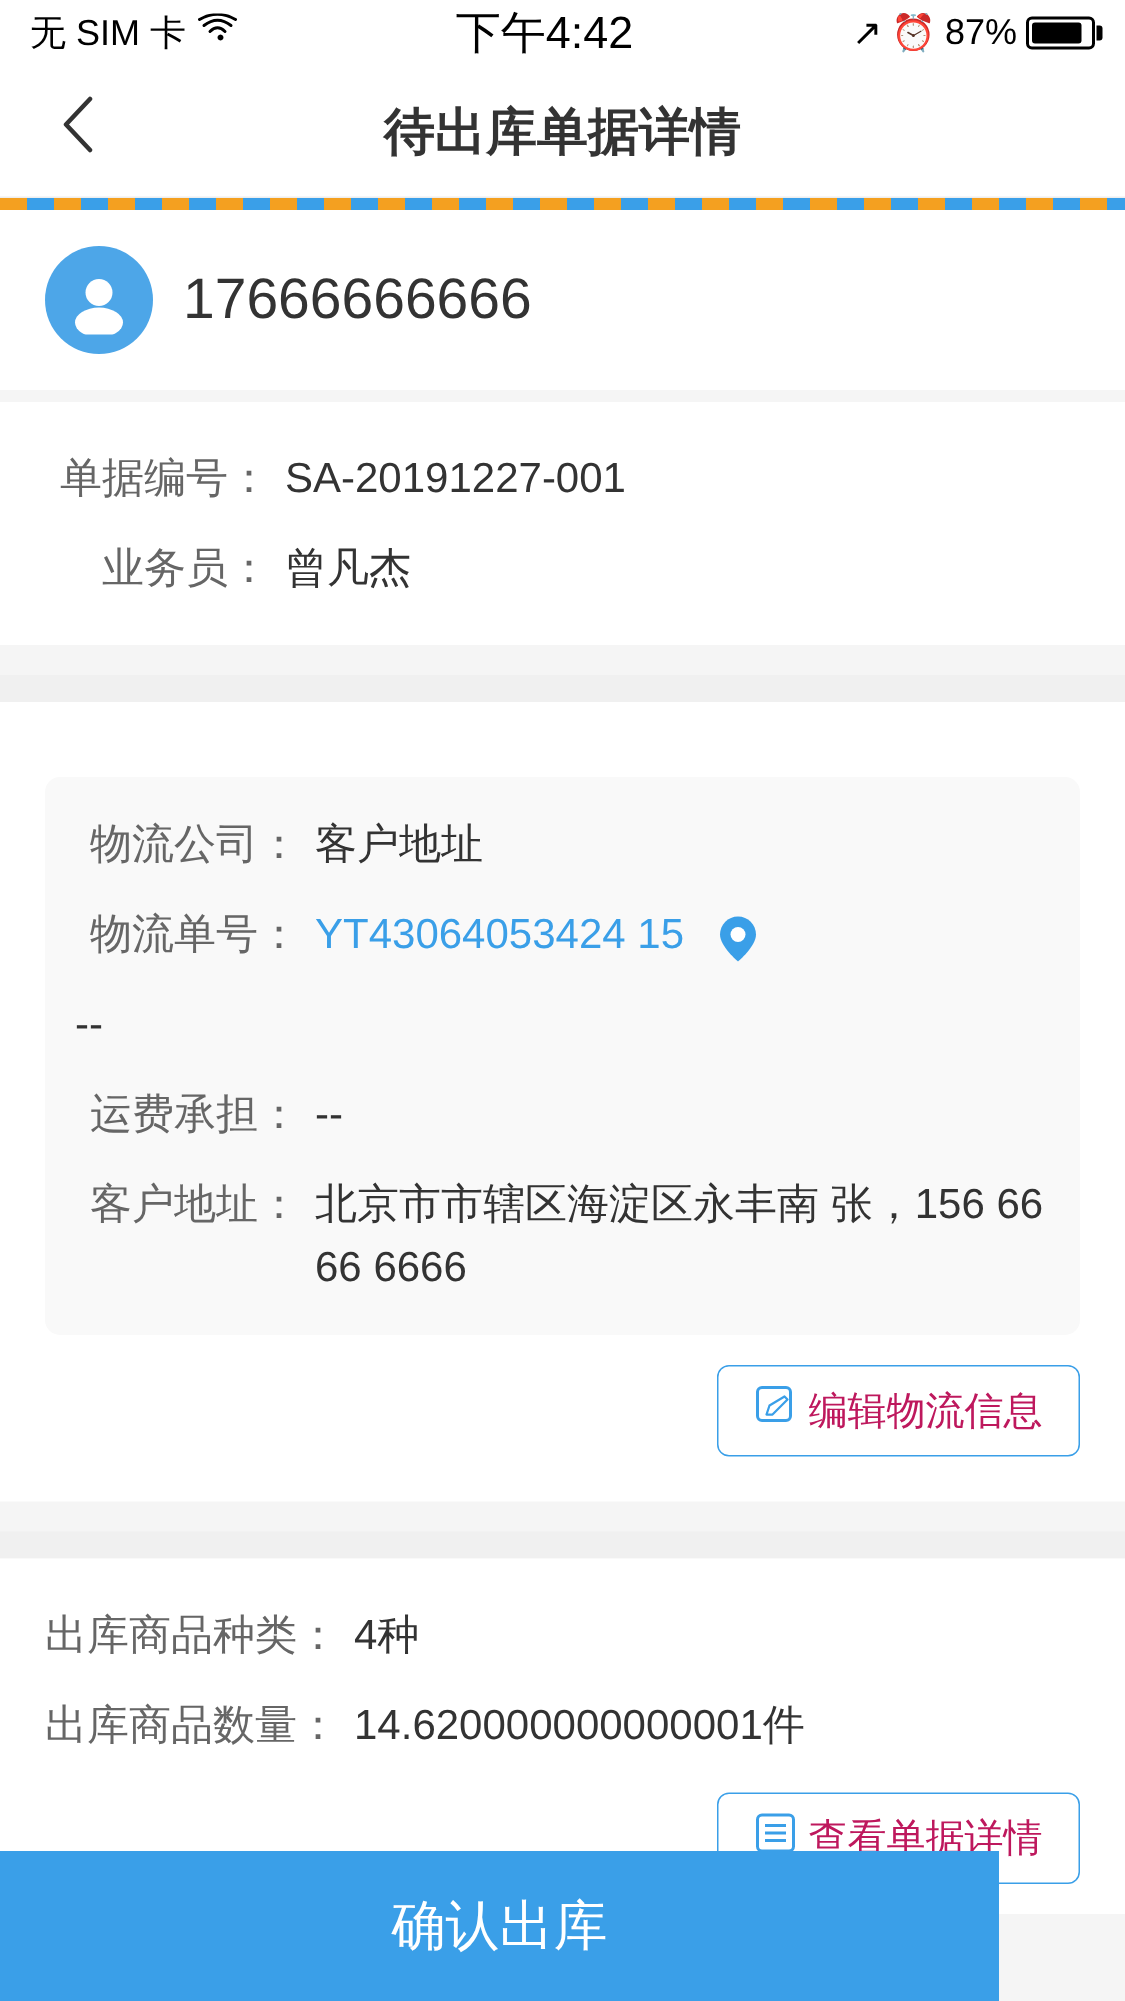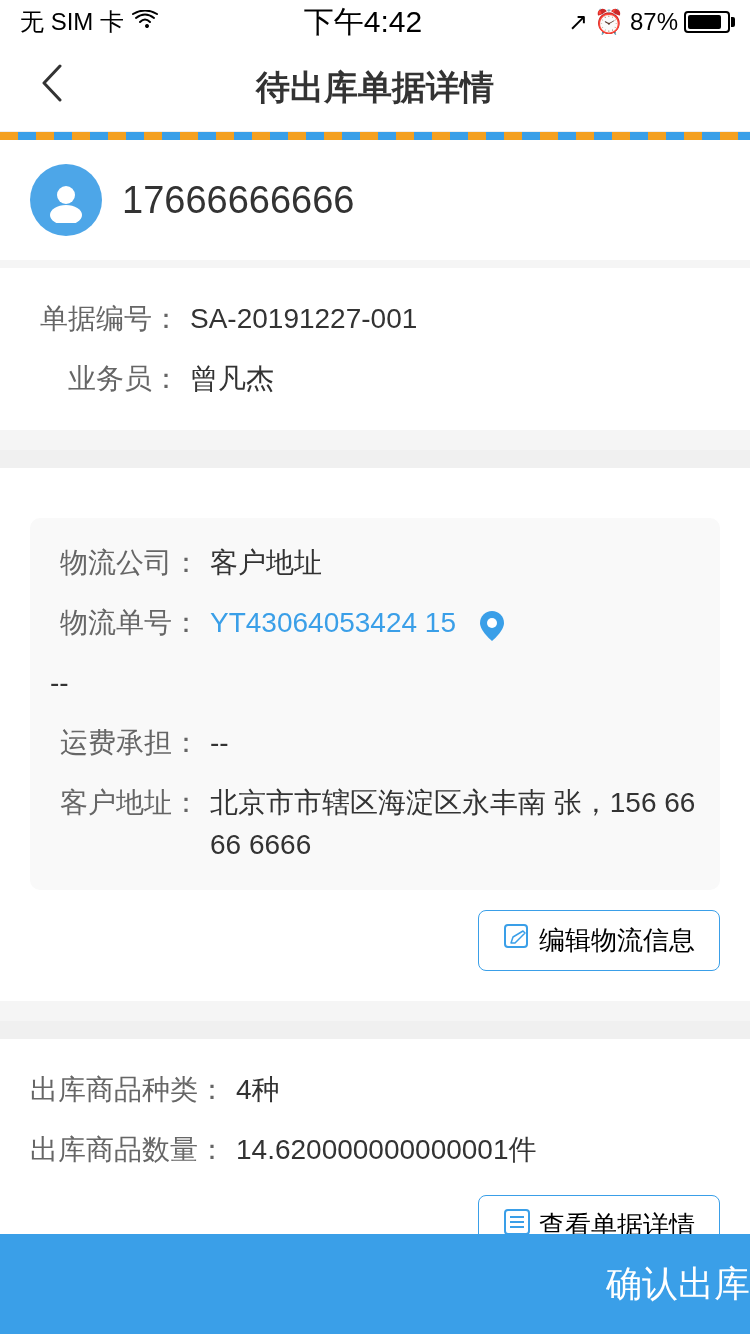--- a/index.html
+++ b/index.html
@@ -146,21 +146,21 @@
     
     .edit-btn {
       display: flex;
       align-items: center;
       justify-content: flex-end;
       margin-top: 20px;
     }
     .btn-outline {
       border: 1.5px solid #3a9fe8;
       border-radius: 8px;
-      color: #000000;
+      color: #be185d;
       font-size: 26px;
       padding: 12px 24px;
       display: flex;
       align-items: center;
       gap: 8px;
       background: #fff;
       cursor: pointer;
     }
 
     
@@ -175,26 +175,26 @@
       display: flex;
       justify-content: flex-end;
       margin-top: 24px;
     }
 
     
     .confirm-btn-bar {
       position: fixed;
       bottom: 0;
       left: 0;
-      width: 750px;
+      width: 666px;
       background: #3a9fe8;
       height: 100px;
       display: flex;
       align-items: center;
-      justify-content: flex-end;
+      justify-content: center;
       cursor: pointer;
     }
     .confirm-btn-text {
       color: #fff;
       font-size: 36px;
       font-weight: 500;
     }
 
     
     .section-sep {

